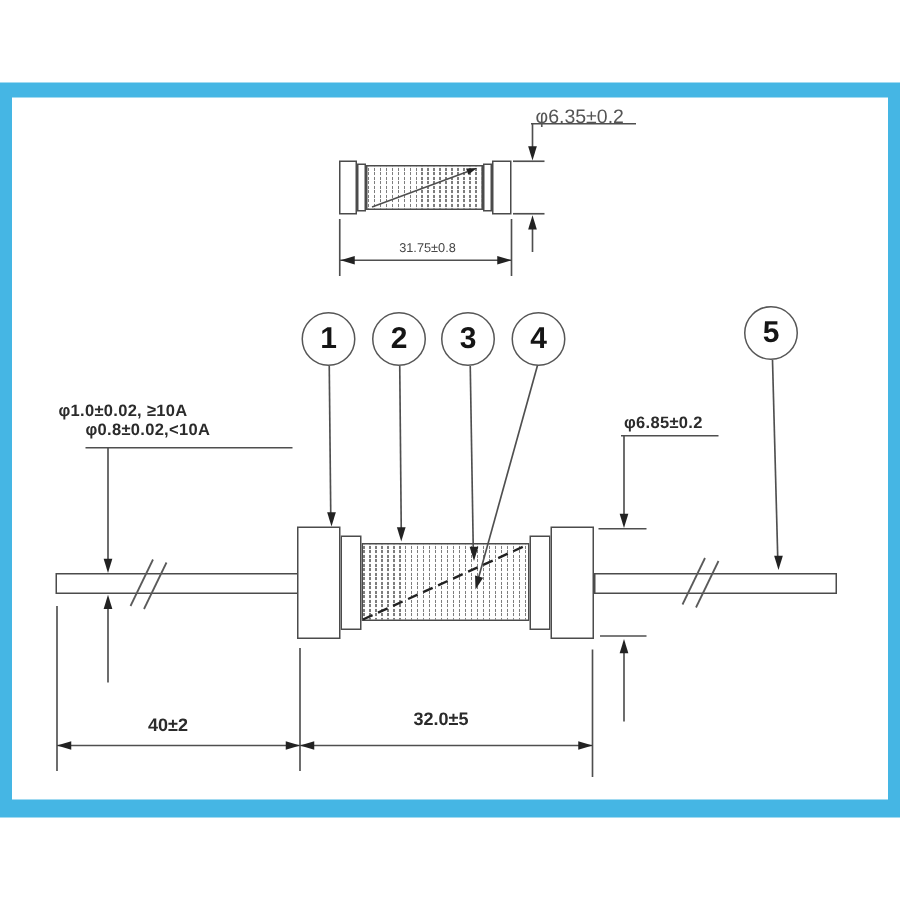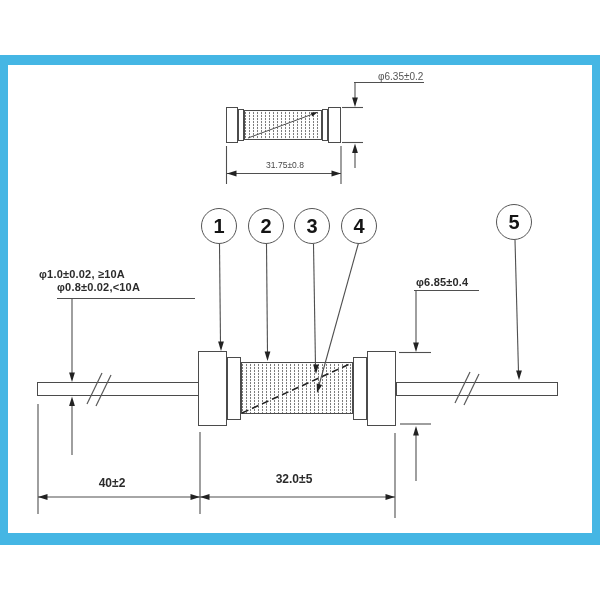--- a/index.html
+++ b/index.html
@@ -13,21 +13,21 @@
           repeating-linear-gradient(to bottom, rgba(255,255,255,.95) 0 1px, rgba(255,255,255,0) 1px 3px),
           repeating-linear-gradient(to right, #7d7d7d 0 1px, rgba(255,255,255,0) 1px 4px);}
   #overlay{position:absolute;left:0;top:0;width:600px;height:600px;pointer-events:none;}
   .callout{position:absolute;width:36px;height:36px;border-radius:50%;border:1.4px solid #565656;
            background:#fff;display:flex;align-items:center;justify-content:center;
            font-size:20px;font-weight:bold;color:#151515;box-sizing:border-box;}
   .lbl{position:absolute;color:#2b2b2b;white-space:nowrap;line-height:1.15;}
   .spec{font-size:11px;font-weight:600;letter-spacing:.2px;}
   .dim{font-size:12px;font-weight:600;}
   .ctr{transform:translateX(-50%);text-align:right;}
-  .tiny{font-size:10px;color:#555;margin-left:21px;}
+  .tiny{font-size:13px;color:#555;}
   .small{font-size:8.5px;color:#474747;}
 </style>
 </head>
 <body>
 
 <div id="stage">
 
   <div id="frame" style="border-color: rgb(69, 182, 228);"></div>
 
   <div class="r" style="left:226px;top:107px;width:12px;height:36px"></div>
@@ -127,17 +127,17 @@
       <span>4</span>
     </div>
   <div class="callout" style="left:496px;top:204px">
       <span>5</span>
     </div>
 
   <span class="lbl tiny" style="left:357px;top:71px">φ6.35±0.2</span>
   <span class="lbl small ctr" style="left:285px;top:161px">31.75±0.8</span>
   <span class="lbl spec" style="left:39px;top:268px">φ1.0±0.02, ≥10A</span>
   <span class="lbl spec" style="left:57px;top:281px">φ0.8±0.02,&lt;10A</span>
-  <span class="lbl spec" style="left:416px;top:276px">φ6.85±0.4</span>
+  <span class="lbl spec" style="left:416px;top:276px">φ6.85±0.2</span>
   <span class="lbl dim ctr" style="left:112px;top:477px">40±2</span>
   <span class="lbl dim ctr" style="left:294px;top:473px">32.0±5</span>
 
 </div>
 
 </body></html>

